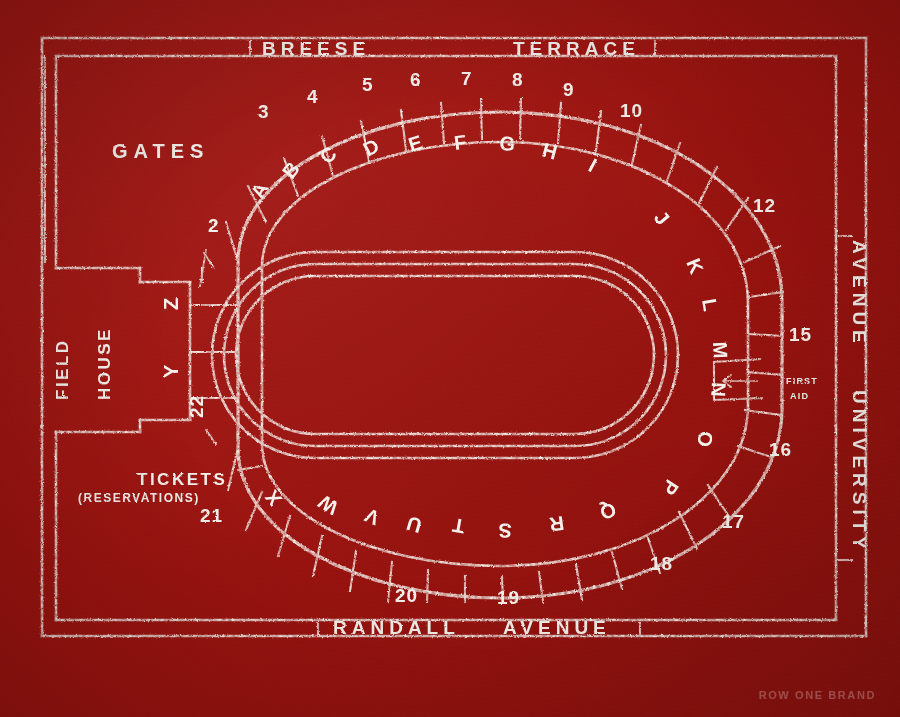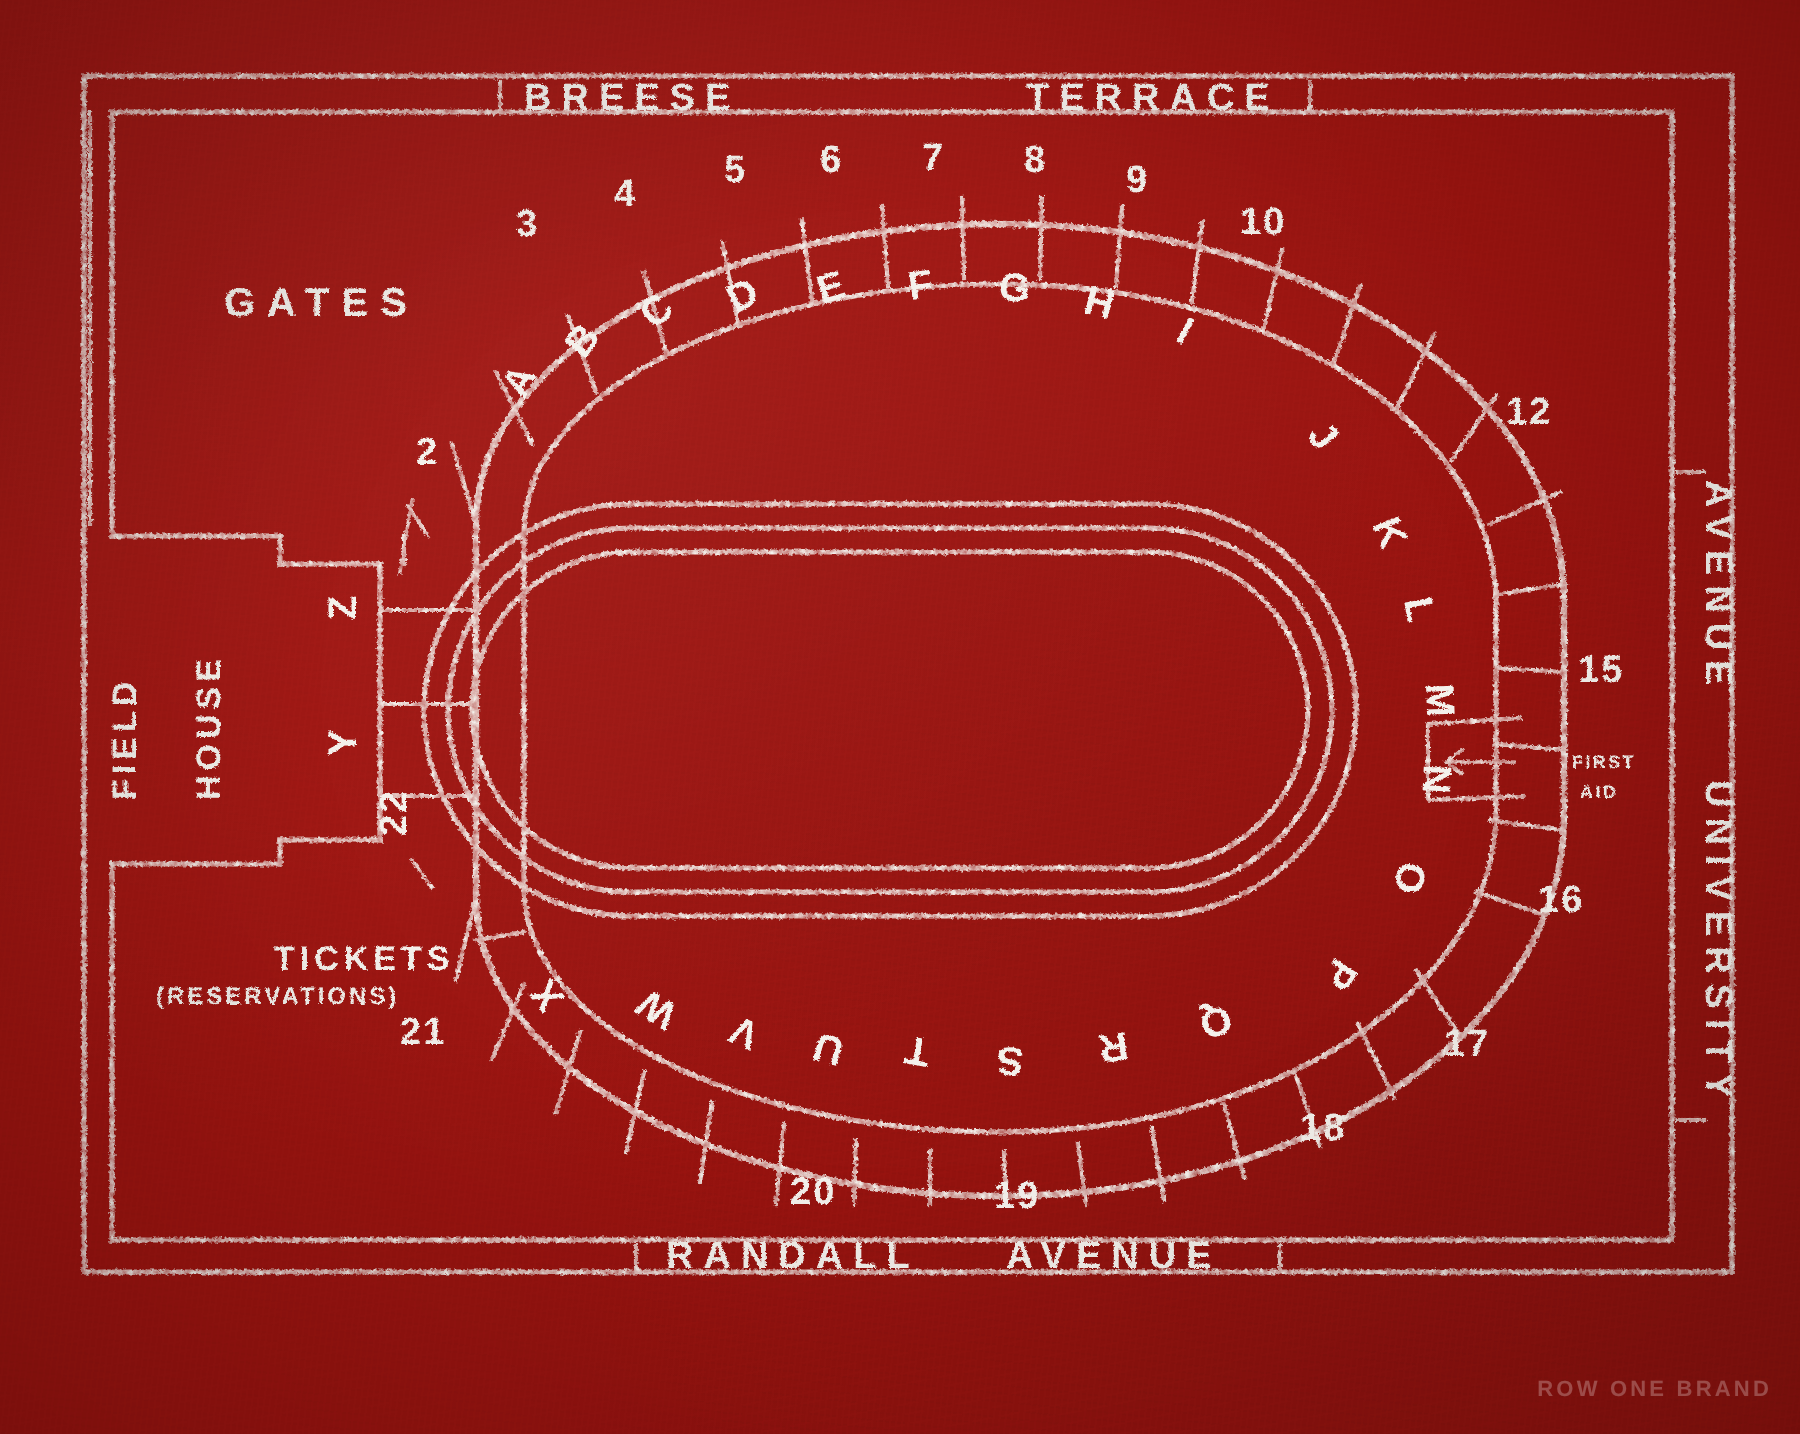--- a/index.html
+++ b/index.html
@@ -38,21 +38,21 @@
   .w15{stroke-width:1.7;}
   text{fill:#F4F1EC;font-family:"Liberation Sans", sans-serif;font-weight:700;}
   .gatenum{font-size:19px;letter-spacing:1px;}
   .seclet{font-size:20px;letter-spacing:0px;}
   .roadlbl{font-size:19px;letter-spacing:5px;}
   .bigcap{font-size:20px;letter-spacing:6px;}
   .midcap{font-size:17px;letter-spacing:2.5px;}
   .smcap{font-size:12px;letter-spacing:1.5px;}
   .tinycap{font-size:9px;letter-spacing:1.2px;}
   #watermark{
-    position:absolute;right:14px;bottom:16px;
+    position:absolute;right:24px;bottom:16px;
     color:rgba(255,255,255,.25);
     font-size:11px;letter-spacing:1.6px;font-weight:700;
     font-family:"Liberation Sans", sans-serif;
     user-select:none;
   }
   .rough{filter:url(#roughen);}
 </style>
 </head>
 <body>
 

